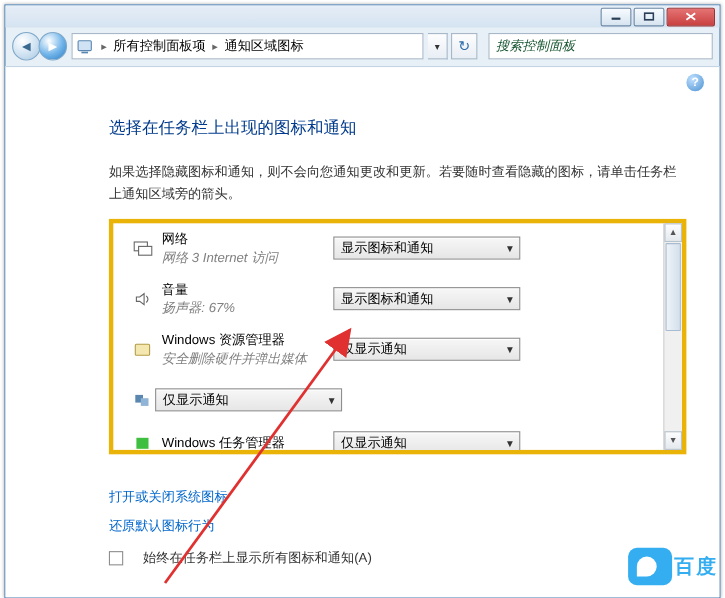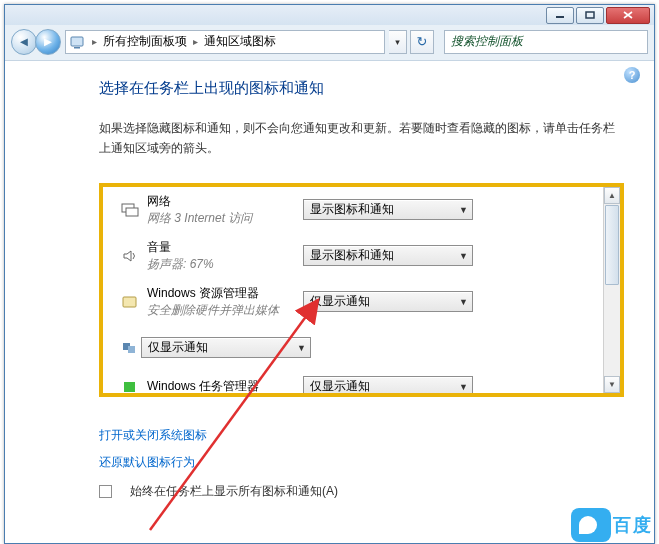--- a/index.html
+++ b/index.html
@@ -21,22 +21,22 @@
   .addr .sep { color: #666; font-size: 10px; }
   .addr .crumb { color: #000; }
   .addr-drop { width: 18px; height: 24px; border: 1px solid #a8b8c8; border-left: none; background: linear-gradient(#fdfdfd,#e8eef5); display:flex;align-items:center;justify-content:center;font-size:9px;color:#333; }
   .refresh { width: 24px; height: 24px; border: 1px solid #a8b8c8; background: linear-gradient(#fdfdfd,#e8eef5); display:flex;align-items:center;justify-content:center;color:#2a6aa8;font-size:13px; margin-left:-1px;}
   .search { width: 204px; height: 24px; border: 1px solid #a8b8c8; background: #fff; margin-left: 6px; padding: 0 6px; color: #14532d; font-style: italic; display:flex;align-items:center; }
 
   
   .content { position: absolute; top: 55px; left: 0; right: 0; bottom: 0; background: #fff; border-top: 1px solid #c6d5e3; padding: 18px 0 0 0; }
   .helpicon { position:absolute; top:6px; right:14px; width:16px;height:16px;border-radius:50%;background:radial-gradient(circle at 35% 30%,#bfe0ff,#4a90d0);color:#fff;font-size:11px;display:flex;align-items:center;justify-content:center;font-weight:bold; }
   .inner { padding: 0 30px 0 94px; }
-  h1 { color: #003a8c; font-size: 15px; font-weight: normal; margin-bottom: 20px; }
-  .desc { color: #333; font-size: 12px; line-height: 1.7; margin-bottom: 24px; }
+  h1 { color: #003a8c; font-size: 15px; font-weight: normal; margin-bottom: 20px; margin-top: 28px; }
+  .desc { color: #333; font-size: 12px; line-height: 1.7; margin-bottom: 12px; }
 
   .listbox { border: 4px solid #eab308; height: 214px; position: relative; background:#fff; }
   .listinner { position:absolute; left:0; top:0; right:18px; bottom:0; overflow:hidden; }
   .scrollbar { position:absolute; right:0; top:0; width:17px; bottom:0; background:#f0f0f0; border-left:1px solid #d0d0d0; }
   .sc-btn { height:17px; background:linear-gradient(#fdfdfd,#e4e9ee); border:1px solid #b8c2cc; display:flex;align-items:center;justify-content:center;font-size:8px;color:#555;}
   .sc-btn.bot { position:absolute; bottom:0; left:0; right:0;}
   .sc-thumb { position:absolute; left:1px; right:1px; top:18px; height:80px; background:linear-gradient(90deg,#eef3f8,#d3e0ec); border:1px solid #a8bccf; border-radius:1px;}
 
   .item { display:flex; align-items:center; height:46px; padding: 0 12px 0 16px; }
   .item.last { height:32px; }
@@ -49,21 +49,21 @@
 
   .links { margin-top:30px; }
   .links a { color:#0066cc; text-decoration:none; display:block; margin-bottom:10px; font-size:12px; }
   .chk-row { margin-top:12px; display:flex; align-items:center; gap:18px; font-size:12px; color:#333;}
   .chk { width:13px; height:13px; border:1px solid #8e8e8e; background:#fff; }
 
   
   .arrow-svg { position:absolute; pointer-events:none; }
 
   
-  .wm { position:absolute; right:6px; bottom:2px; display:flex; align-items:center; gap:2px;}
+  .wm { position:absolute; right:6px; bottom:12px; display:flex; align-items:center; gap:2px;}
   .wm-bird { width:40px; height:34px; background:#34aef0; border-radius:8px; position:relative;}
   .wm-bird:before { content:""; position:absolute; left:8px; top:8px; width:18px;height:18px; background:#fff; border-radius:50% 50% 50% 0;}
   .wm-txt { font-size:18px; color:#34aef0; font-weight:bold; letter-spacing:2px;}
 
   svg { display:block; }
 </style>
 </head>
 <body>
 
 <div class="window">

